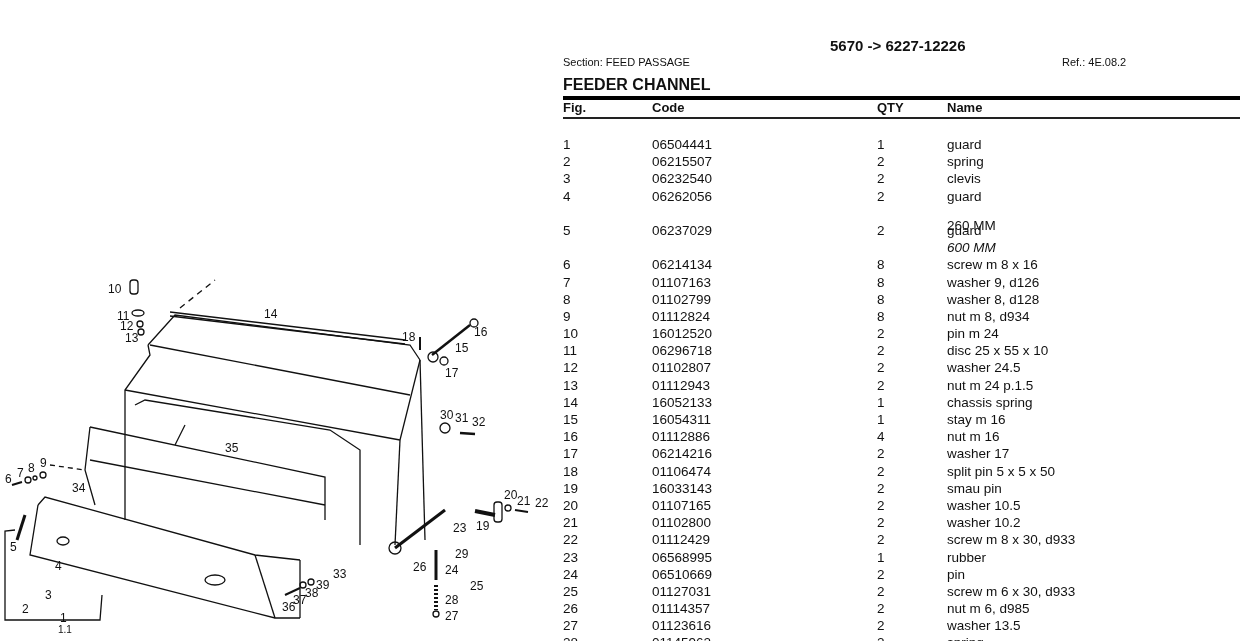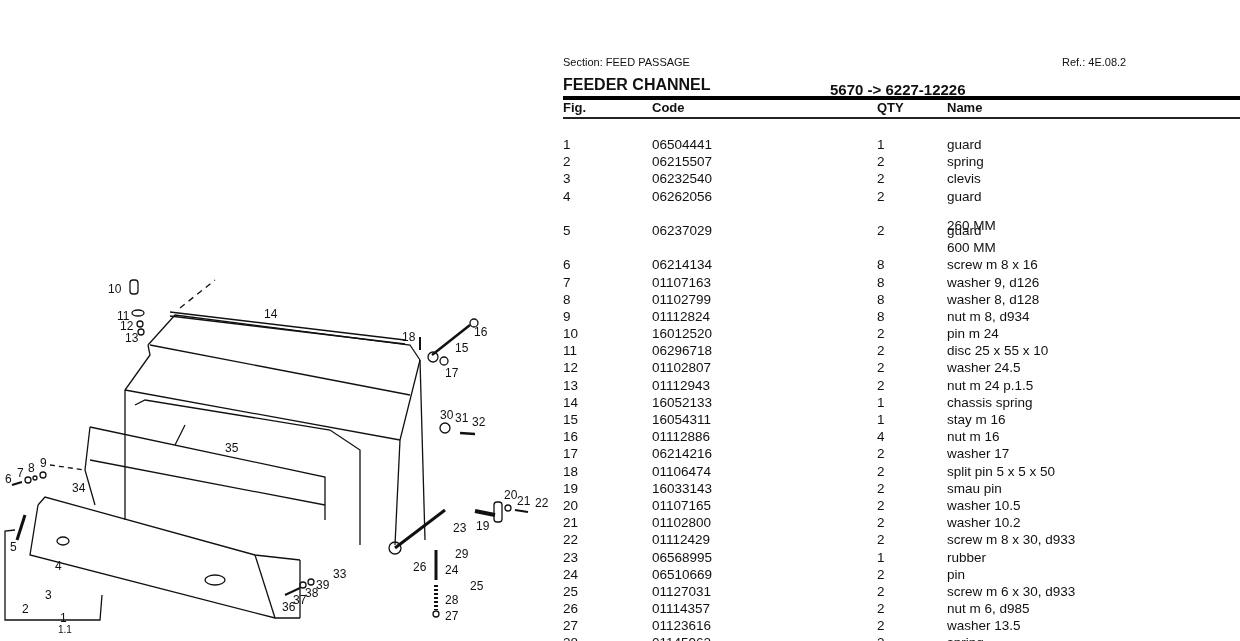--- a/index.html
+++ b/index.html
@@ -1,21 +1,21 @@
 <!DOCTYPE html>
 <html><head>
 <meta charset="utf-8">
 <style>
   html, body { margin:0; padding:0; background:#fff; }
   body { width:1240px; height:641px; overflow:hidden; position:relative; font-family:"Liberation Sans", sans-serif; color:#111; }
   .diagram { position:absolute; left:0; top:260px; width:560px; height:381px; }
   .diagram svg { width:560px; height:381px; display:block; }
   .diagram text { font-family:"Liberation Sans", sans-serif; font-size:12px; fill:#111; }
   .doc { position:absolute; left:563px; top:36px; width:677px; }
-  .range { position:absolute; left:267px; top:1px; font-weight:bold; font-size:15px;margin-top:44px; }
+  .range { position:absolute; left:267px; top:1px; font-weight:bold; font-size:15px; }
   .section { position:absolute; left:0; top:20px; font-size:11px; }
   .ref { position:absolute; left:499px; top:20px; font-size:11px; }
   .title { position:absolute; left:0; top:40px; font-size:16px; font-weight:bold; }
   .rule-thick { position:absolute; left:0; top:60px; width:677px; height:4px; background:#000; }
   .hdr { position:absolute; top:64px; left:0; width:798px; height:17px; font-weight:bold; font-size:13px;padding-left:17px; }
   .rule-thin { position:absolute; left:0; top:81px; width:677px; height:2px; background:#222; }
   .hdr span, .row span { position:absolute; }
   .c-fig { left:0; } .c-code { left:89px; } .c-qty { left:314px; } .c-name { left:384px; }
   .rows { position:absolute; top:100px; left:0; width:677px; }
   .row { position:relative; height:17.2px; font-size:13.5px; line-height:17px; }
@@ -176,21 +176,21 @@
           <span class="name2" style="position: static;">guard</span>
           <span class="name2" style="position: static; margin-top: 12px;">260 MM</span>
         </span>
       </div>
       <div class="row tall">
         <span class="c-fig">5</span>
         <span class="c-code">06237029</span>
         <span class="c-qty">2</span>
         <span class="c-name">
           <span class="name2" style="position: static;">guard</span>
-          <span class="name2" style="position: static;">600 MM</span>
+          <span class="name2" style="position: static; font-style: italic;">600 MM</span>
         </span>
       </div>
       <div class="row">
         <span class="c-fig">6</span>
         <span class="c-code">06214134</span>
         <span class="c-qty">8</span>
         <span class="c-name">screw m 8 x 16</span>
       </div>
       <div class="row">
         <span class="c-fig">7</span>

